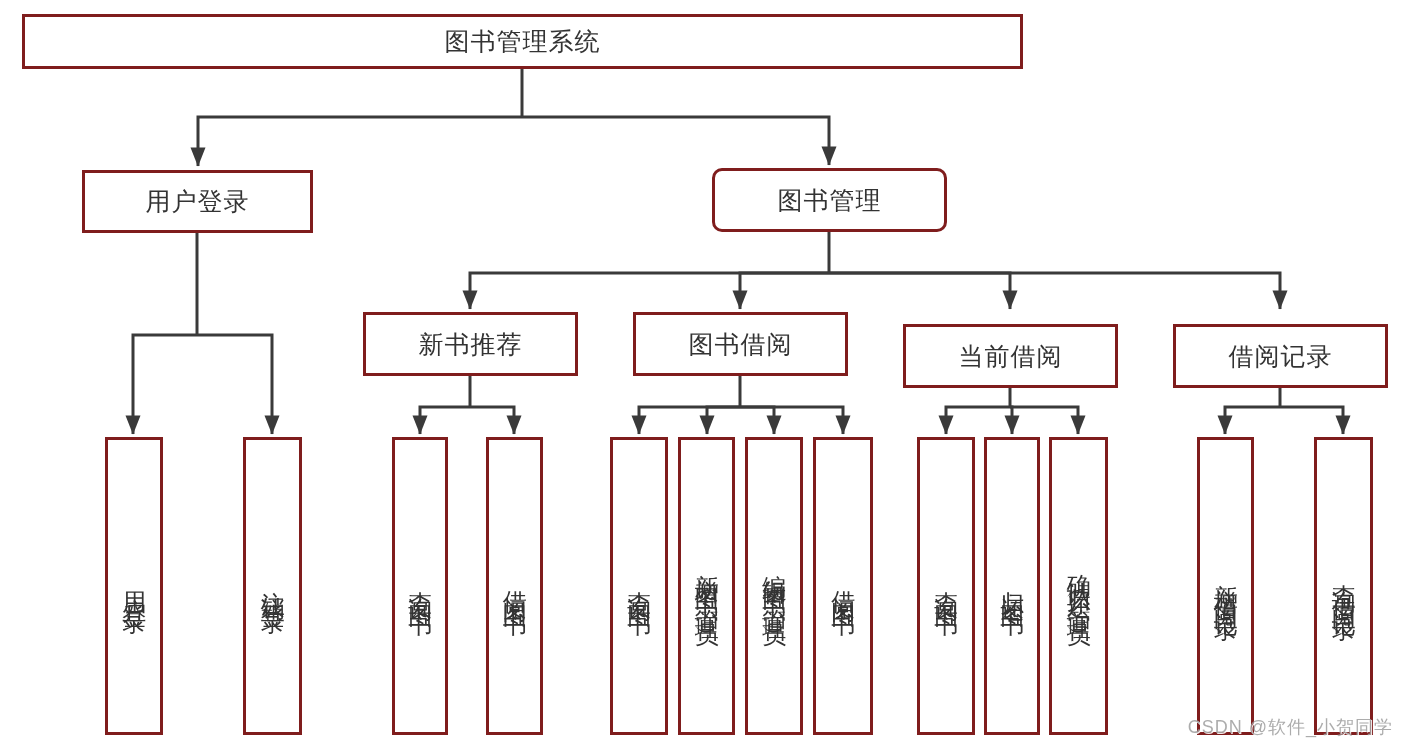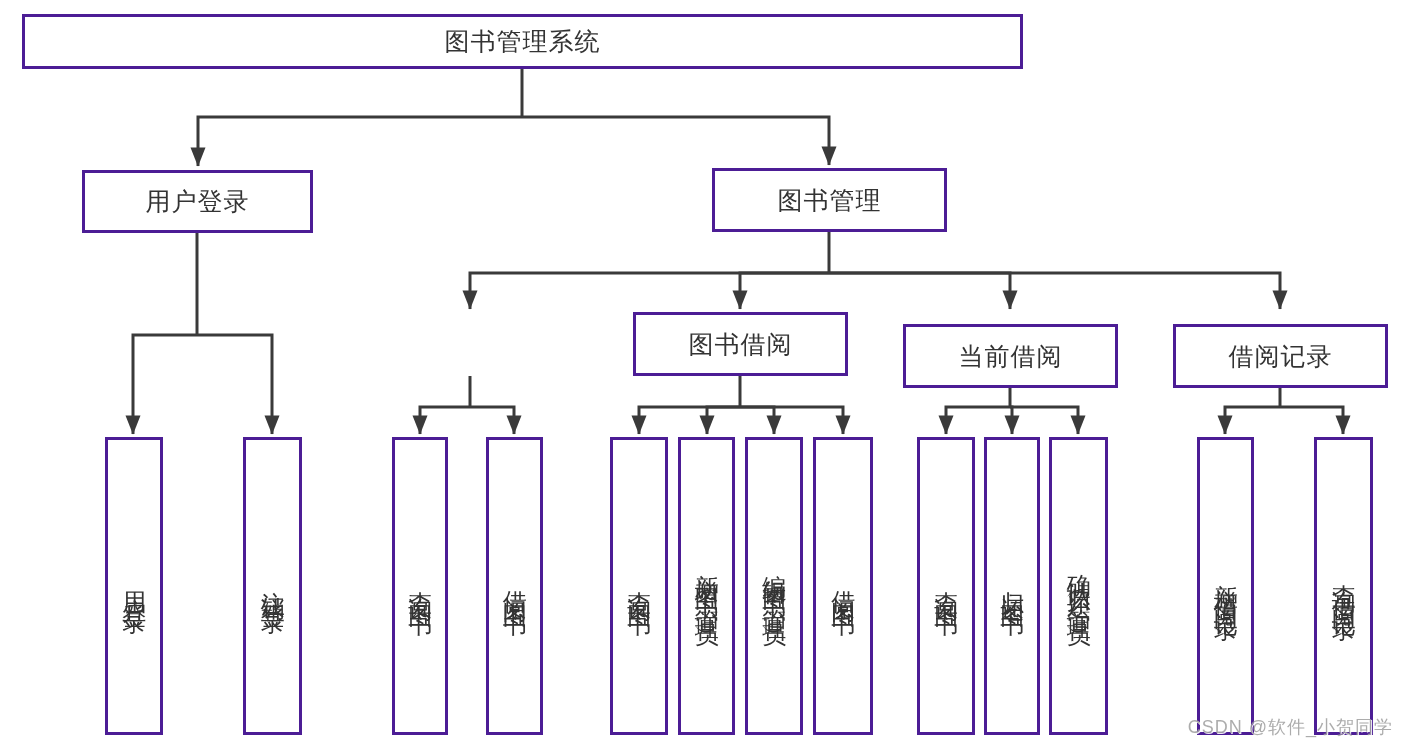--- a/index.html
+++ b/index.html
@@ -13,21 +13,21 @@
     color: #333333;
   }
   #connectors {
     position: absolute;
     left: 0; top: 0;
     width: 1405px; height: 747px;
   }
   .node {
     position: absolute;
     box-sizing: border-box;
-    border: 3px solid #4c1d95;
+    border: 3px solid #7f1d1d;
     background: #ffffff;
     display: flex;
     align-items: center;
     justify-content: center;
   }
   .hbox {
     font-size: 25px;
     letter-spacing: 1px;
     white-space: nowrap;
   }
@@ -94,22 +94,23 @@
 
       <path d="M1280,376 V407"></path>
       <path d="M1280,407 H1225 V434" marker-end="url(#arrow)"></path>
       <path d="M1280,407 H1343 V434" marker-end="url(#arrow)"></path>
     </g>
   </svg>
 
   <div class="node hbox" style="left:22px; top:14px; width:1001px; height:55px;">图书管理系统</div>
 
   <div class="node hbox" style="left:82px; top:170px; width:231px; height:63px;">用户登录</div>
-  <div class="node hbox" style="left:712px; top:168px; width:235px; height:64px;">图书管理</div>
+  <div class="node hbox" style="left:712px; top:168px; width:235px; height:64px;border-radius:10px;">图书管理</div>
 
+  <div class="node hbox" style="left:363px; top:312px; width:215px; height:64px;">新书推荐</div>
   <div class="node hbox" style="left:633px; top:312px; width:215px; height:64px;">图书借阅</div>
   <div class="node hbox" style="left:903px; top:324px; width:215px; height:64px;">当前借阅</div>
   <div class="node hbox" style="left:1173px; top:312px; width:215px; height:64px;margin-top:12px;">借阅记录</div>
 
   <div class="node vbox" style="left:105px; top:437px; width:58px; height:298px;">
     <span>用户登录</span>
   </div>
   <div class="node vbox" style="left:243px; top:437px; width:59px; height:298px;">
     <span>注销登录</span>
   </div>

